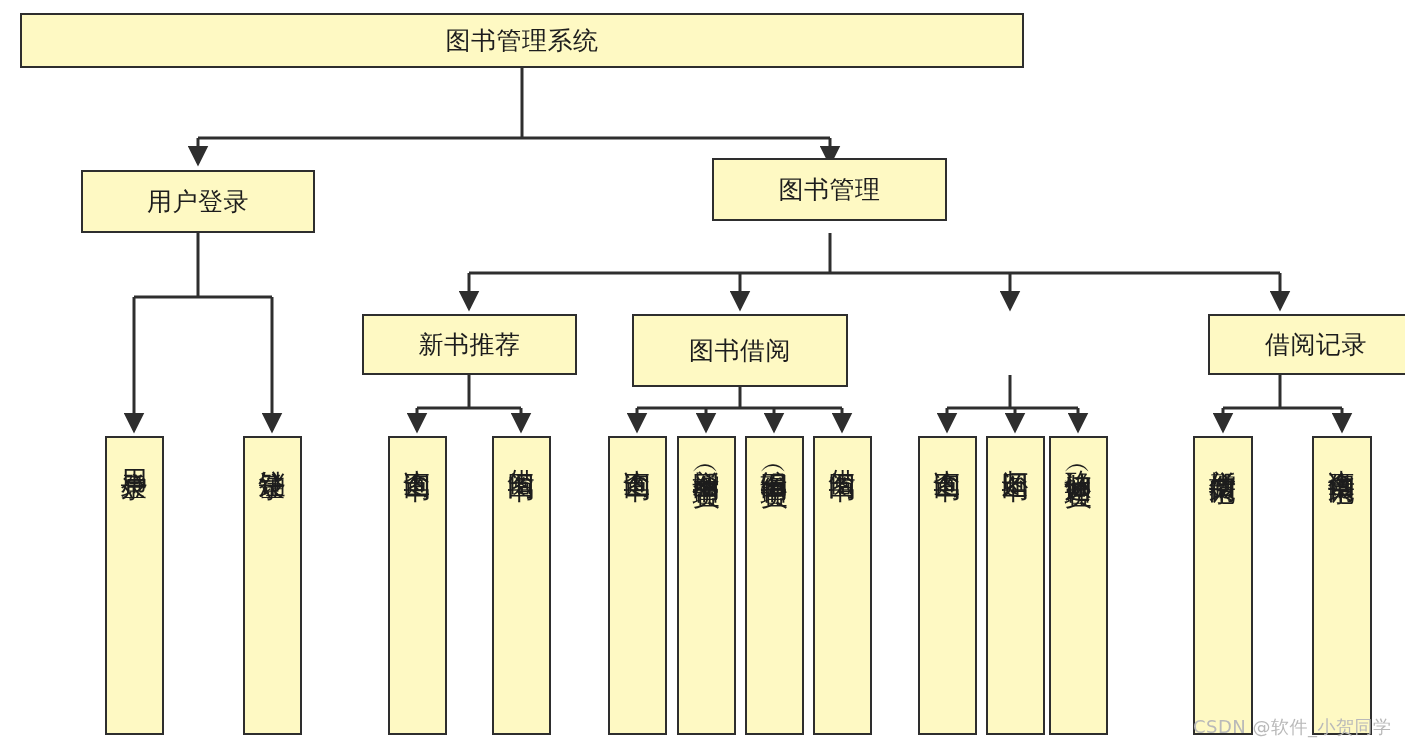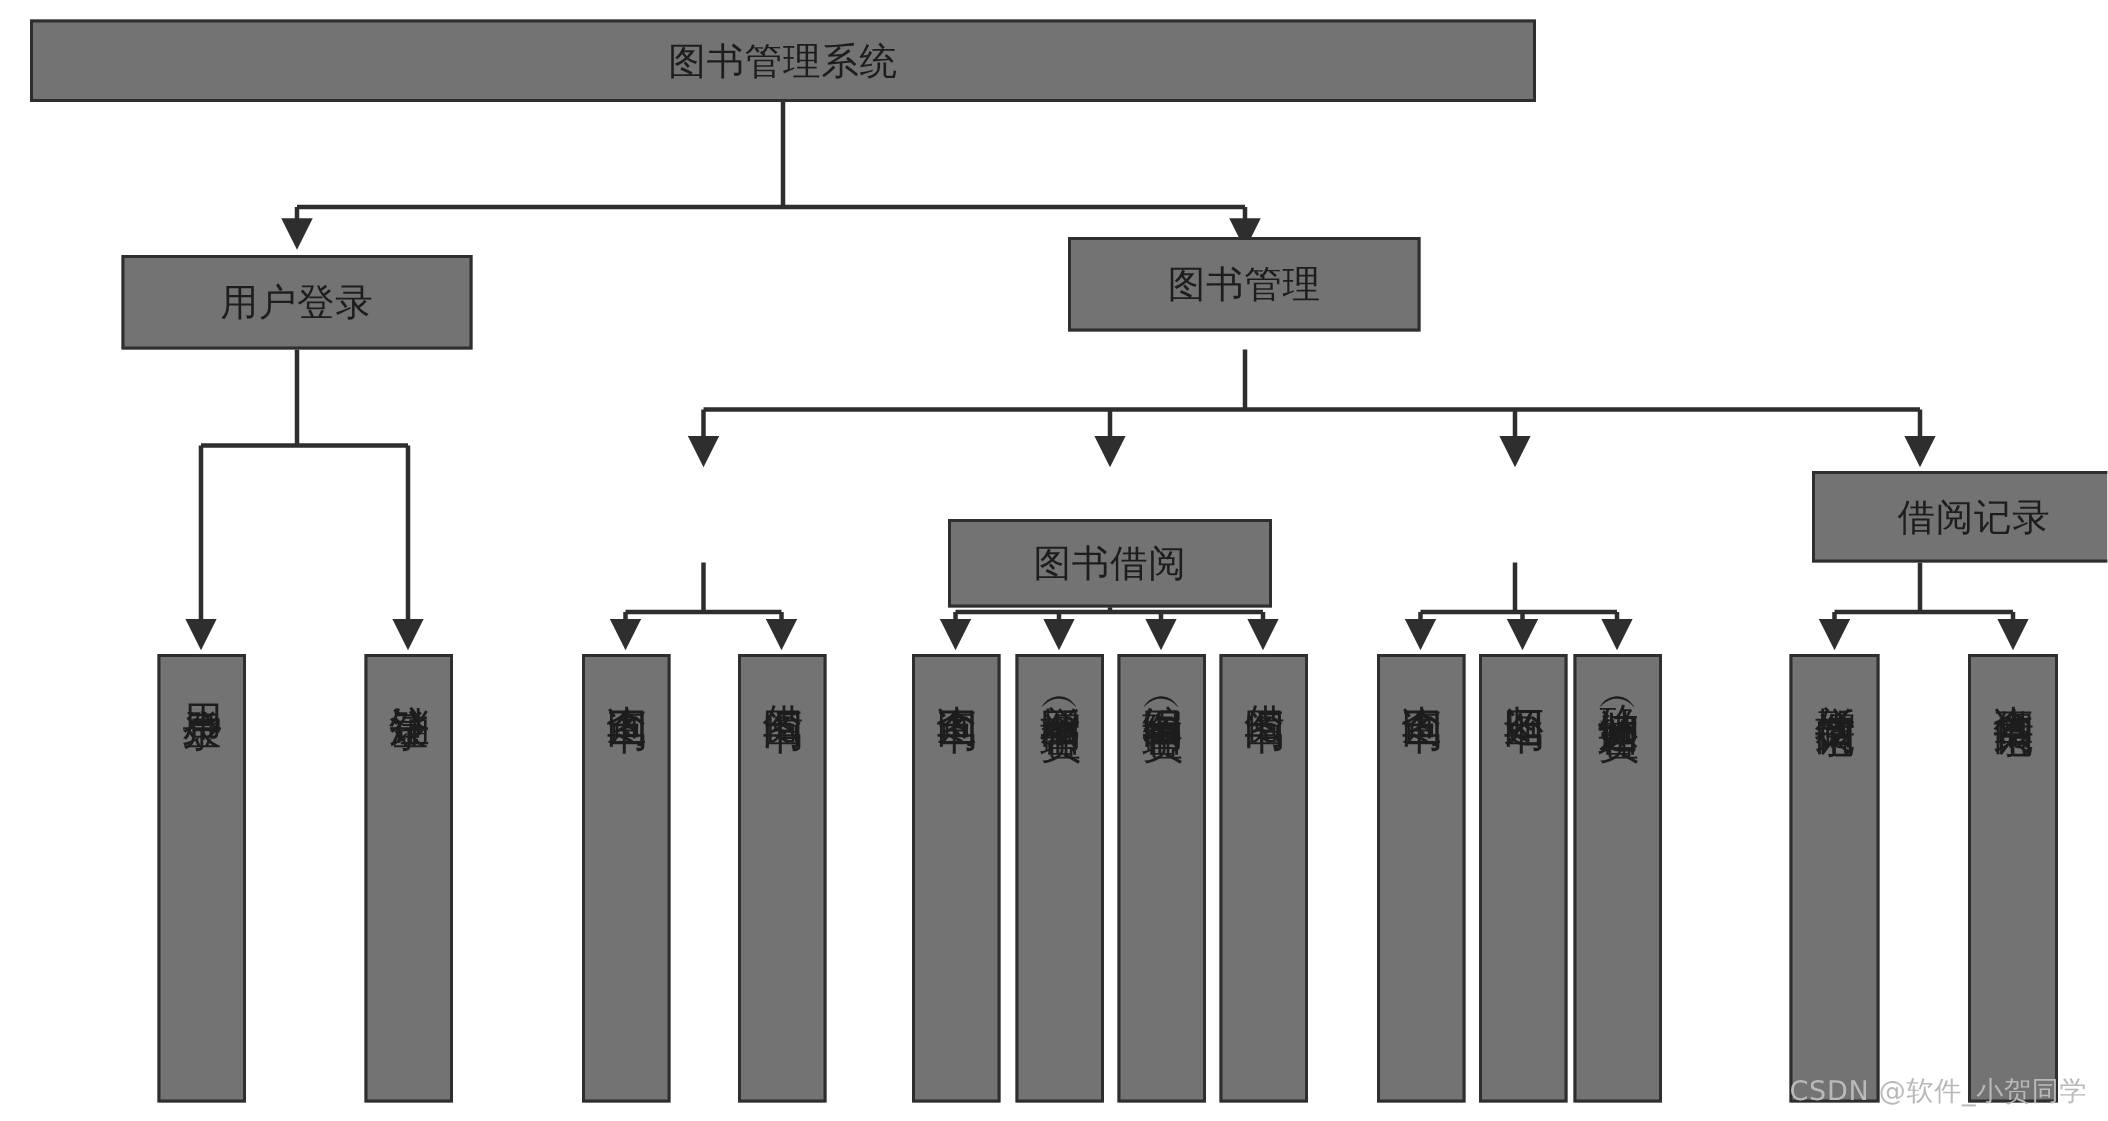--- a/index.html
+++ b/index.html
@@ -22,21 +22,21 @@
     position: absolute;
     left: 0;
     top: 0;
     width: 1405px;
     height: 747px;
     pointer-events: none;
   }
   .node {
     position: absolute;
     box-sizing: border-box;
-    background: #737373;
+    background: #fef9c3;
     border: 2px solid #2e2e2e;
     display: flex;
     align-items: center;
     justify-content: center;
     color: #1d1d1d;
   }
   .node .lbl {
     display: block;
     line-height: 1.12;
     letter-spacing: 0.5px;
@@ -126,21 +126,24 @@
     <span class="lbl">图书管理系统</span>
   </div>
 
   <div class="node horiz" style="left:81px; top:170px; width:234px; height:63px;">
     <span class="lbl">用户登录</span>
   </div>
   <div class="node horiz" style="left:712px; top:158px; width:235px; height:63px;">
     <span class="lbl">图书管理</span>
   </div>
 
-  <div class="node horiz" style="left:632px; top:314px; width:216px; height:59px;margin-top:32px;">
+  <div class="node horiz" style="left:362px; top:314px; width:215px; height:61px;">
+    <span class="lbl">新书推荐</span>
+  </div>
+  <div class="node horiz" style="left:632px; top:314px; width:216px; height:73px;">
     <span class="lbl">图书借阅</span>
   </div>
   <div class="node horiz" style="left:1208px; top:314px; width:216px; height:61px;">
     <span class="lbl">借阅记录</span>
   </div>
 
   <div class="node vert" style="left:105px; top:436px; width:59px; height:299px;">
     <span class="lbl">用户登录</span>
   </div>
   <div class="node vert" style="left:243px; top:436px; width:59px; height:299px;">

